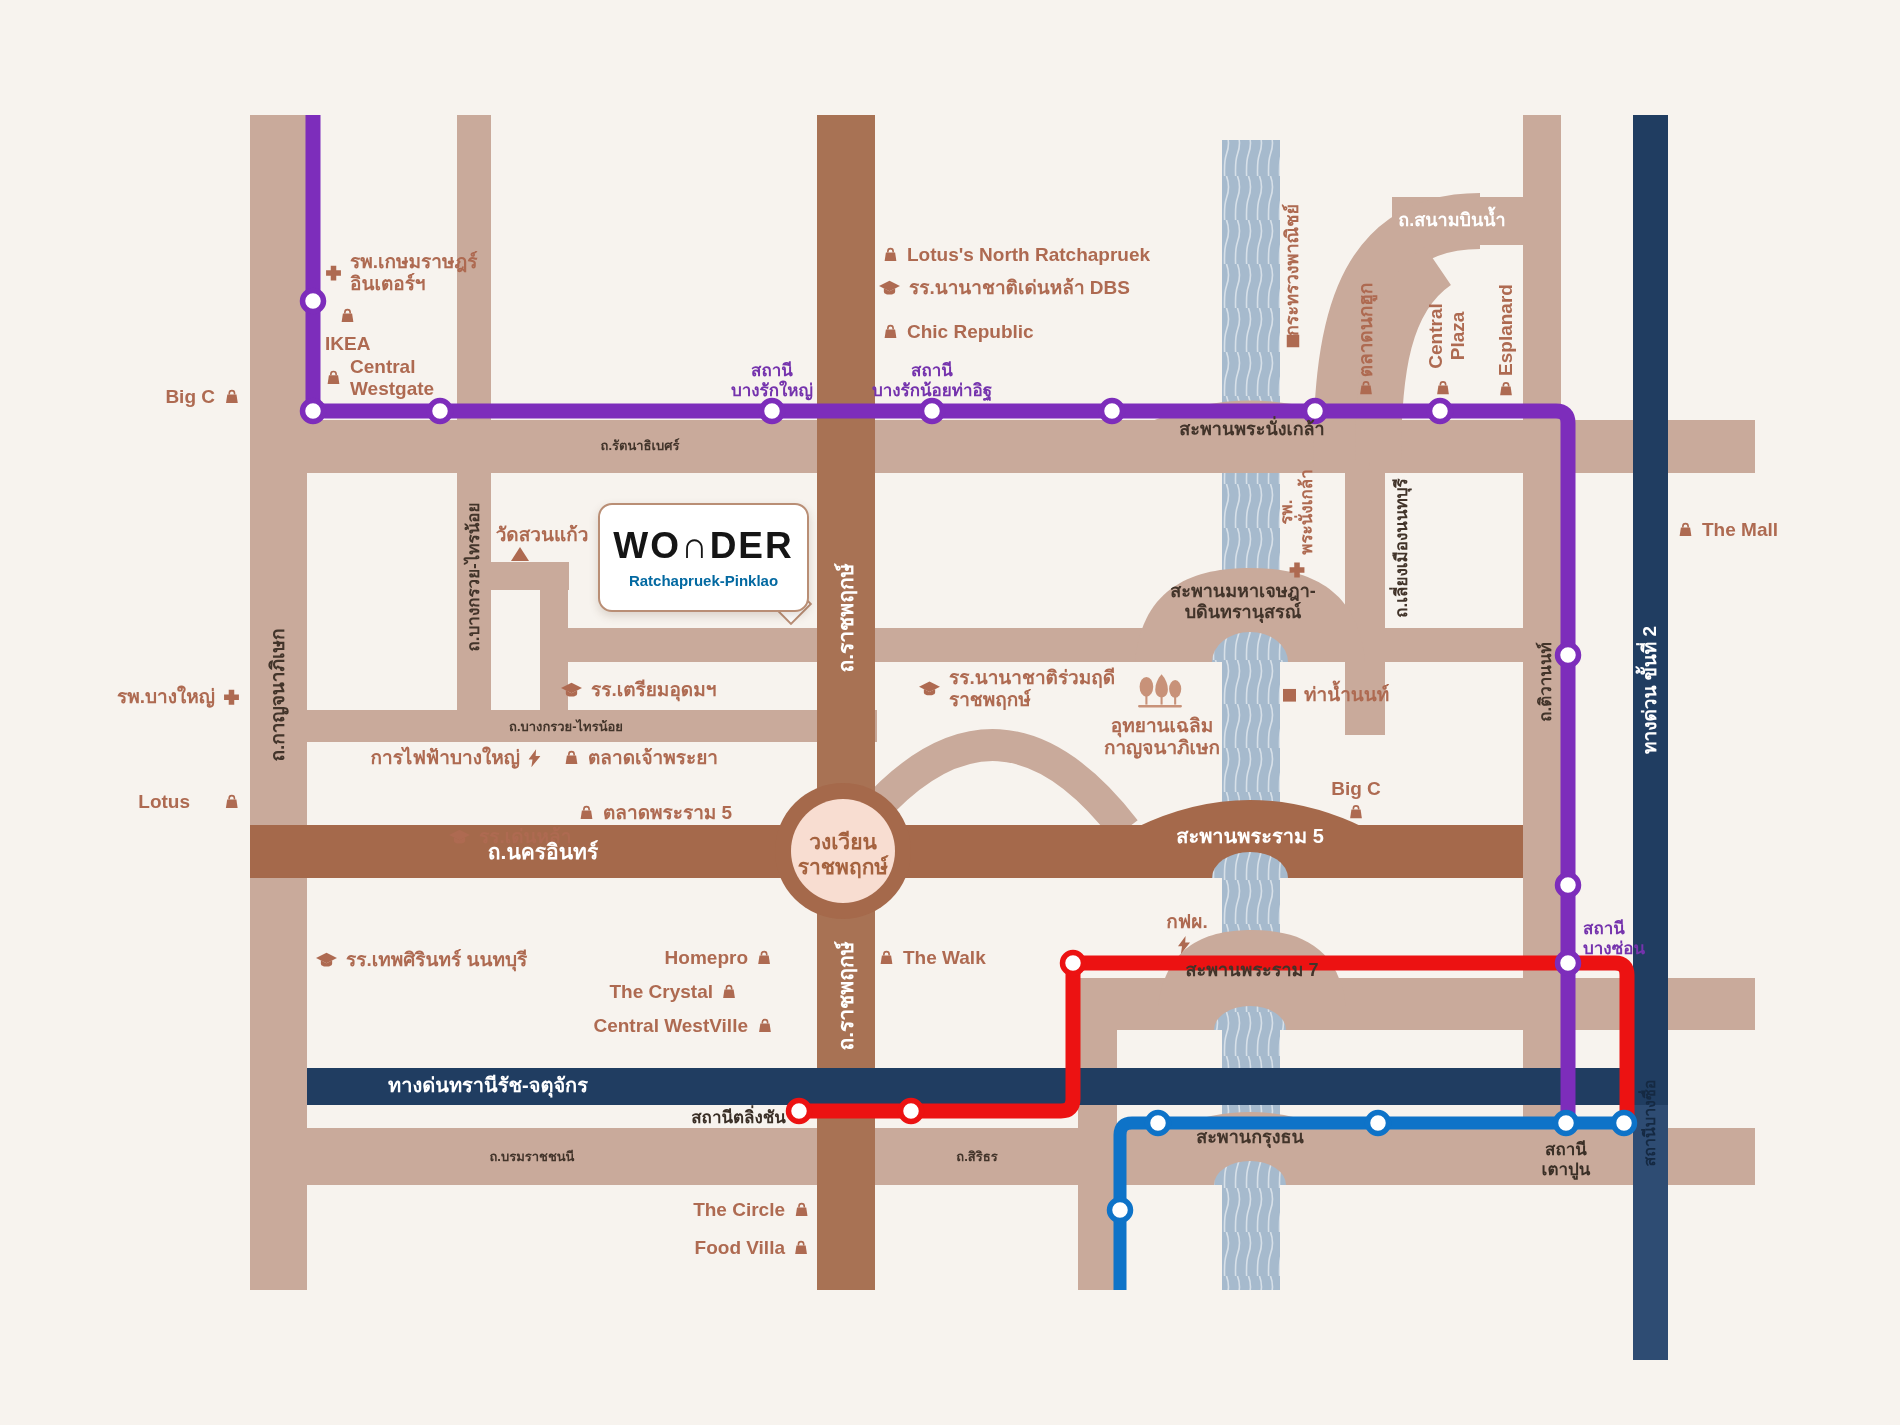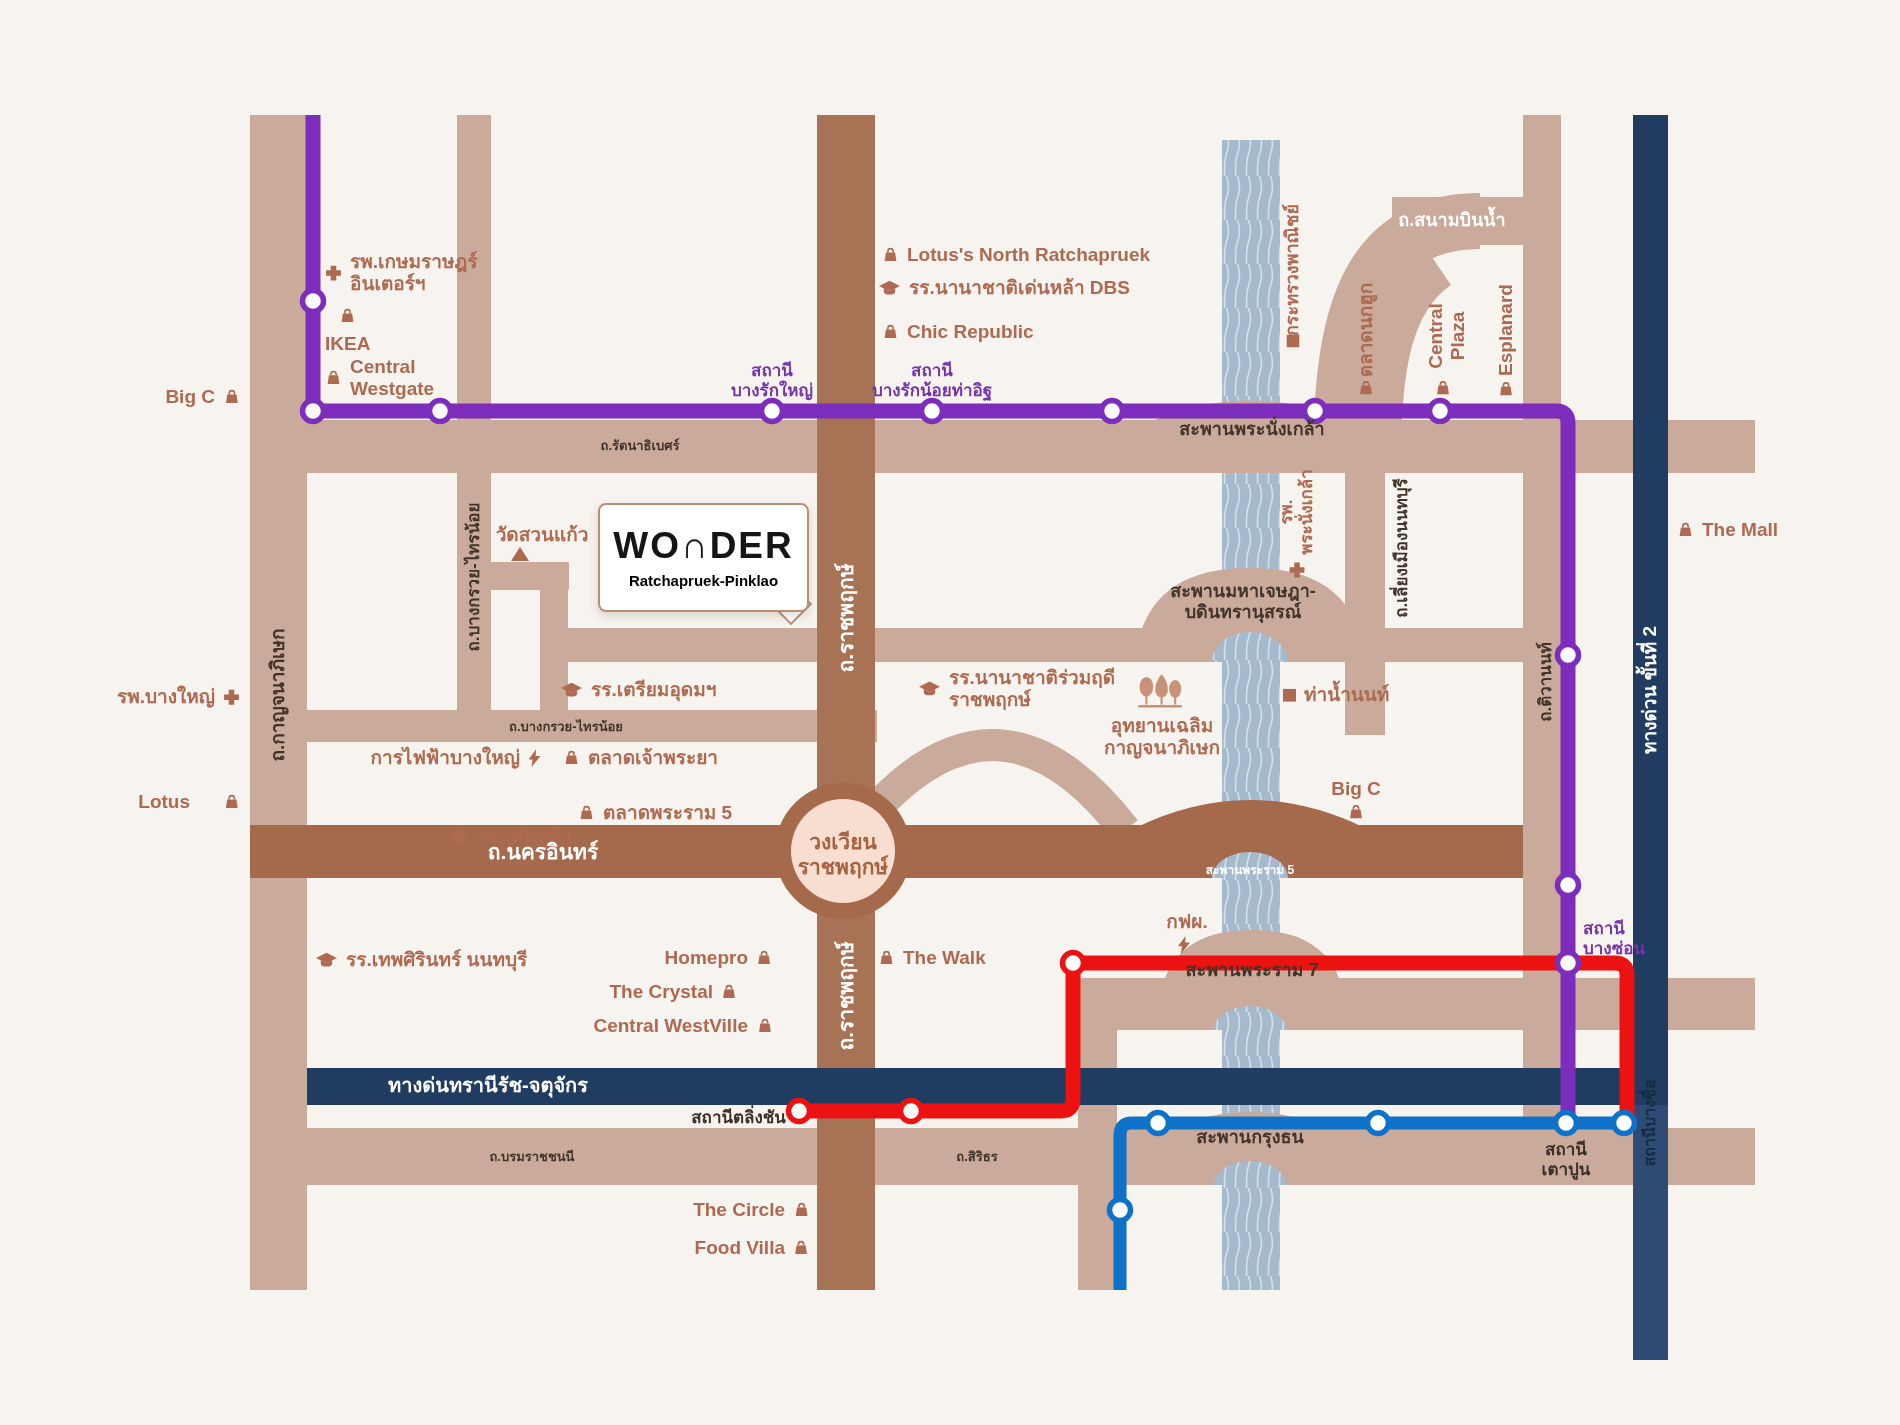--- a/index.html
+++ b/index.html
@@ -24,24 +24,24 @@
   .rb{color:#a5623f;font-size:21px;font-weight:800;}
   .nv{color:#152942;font-size:16px;font-weight:700;}
   .ic{display:inline-flex;color:#ae6a51;}
   .ic svg{display:block;}
   .ic-trees{color:#c89279;}
   
   #callout{position:absolute;left:598px;top:503px;width:207px;height:105px;z-index:8;}
   #callout .tail{position:absolute;left:178px;top:86px;width:26px;height:26px;background:#fff;
        border:2px solid #b98e75;transform:rotate(45deg);z-index:1;}
   #callout .box{position:absolute;left:0;top:0;width:100%;height:100%;background:#fff;
-       border:2px solid #b98e75;border-radius:8px;box-shadow:0 4px 10px rgba(90,60,40,.18);
+       border:2px solid #b98e75;border-radius:14px;box-shadow:0 4px 10px rgba(90,60,40,.18);
        display:flex;flex-direction:column;align-items:center;justify-content:center;z-index:2;}
   #callout .brand{font-size:37px;font-weight:800;letter-spacing:2px;color:#151515;line-height:1;}
-  #callout .sub{font-size:15px;font-weight:700;color:#000000;margin-top:8px;}
+  #callout .sub{font-size:15px;font-weight:700;color:#0369a1;margin-top:8px;}
 </style>
 </head>
 <body>
 
 <div id="map">
 
   <svg id="geo" width="1900" height="1425" viewBox="0 0 1900 1425">
     <defs>
       <pattern id="waves" width="11" height="44" patternUnits="userSpaceOnUse">
         <path d="M5.5 0 q4 11 0 22 q-4 11 0 44" stroke="#ffffff" stroke-width="1.6" fill="none" opacity="0.55"></path>
@@ -486,21 +486,21 @@
           <span class="ln">สะพานมหาเจษฎา-</span>
           <span class="ln">บดินทรานุสรณ์</span>
         </span>
       </div>
       <div class="lbl rd vert al-c" style="left: 1402px; top: 548px; font-size: 17px;">
         <span class="tx">ถ.เลี่ยงเมืองนนทบุรี</span>
       </div>
       <div class="lbl rw al-c" style="left: 543px; top: 852px;">
         <span class="tx">ถ.นครอินทร์</span>
       </div>
-      <div class="lbl rw al-c" style="left: 1250px; top: 870px; font-size: 12px; justify-content: center;">
+      <div class="lbl rw al-c" style="left: 1250px; top: 837px; font-size: 20px; justify-content: center;">
         <span class="tx">สะพานพระราม 5</span>
       </div>
       <div class="lbl rd vert al-c" style="left: 1546px; top: 682px; font-size: 17px;">
         <span class="tx">ถ.ติวานนท์</span>
       </div>
       <div class="lbl rw vert al-c" style="left: 1650px; top: 690px; font-size: 19px;">
         <span class="tx">ทางด่วน ขั้นที่ 2</span>
       </div>
       <div class="lbl nv vert al-c" style="left: 1650px; top: 1123px;">
         <span class="tx">สถานีบางซื่อ</span>

